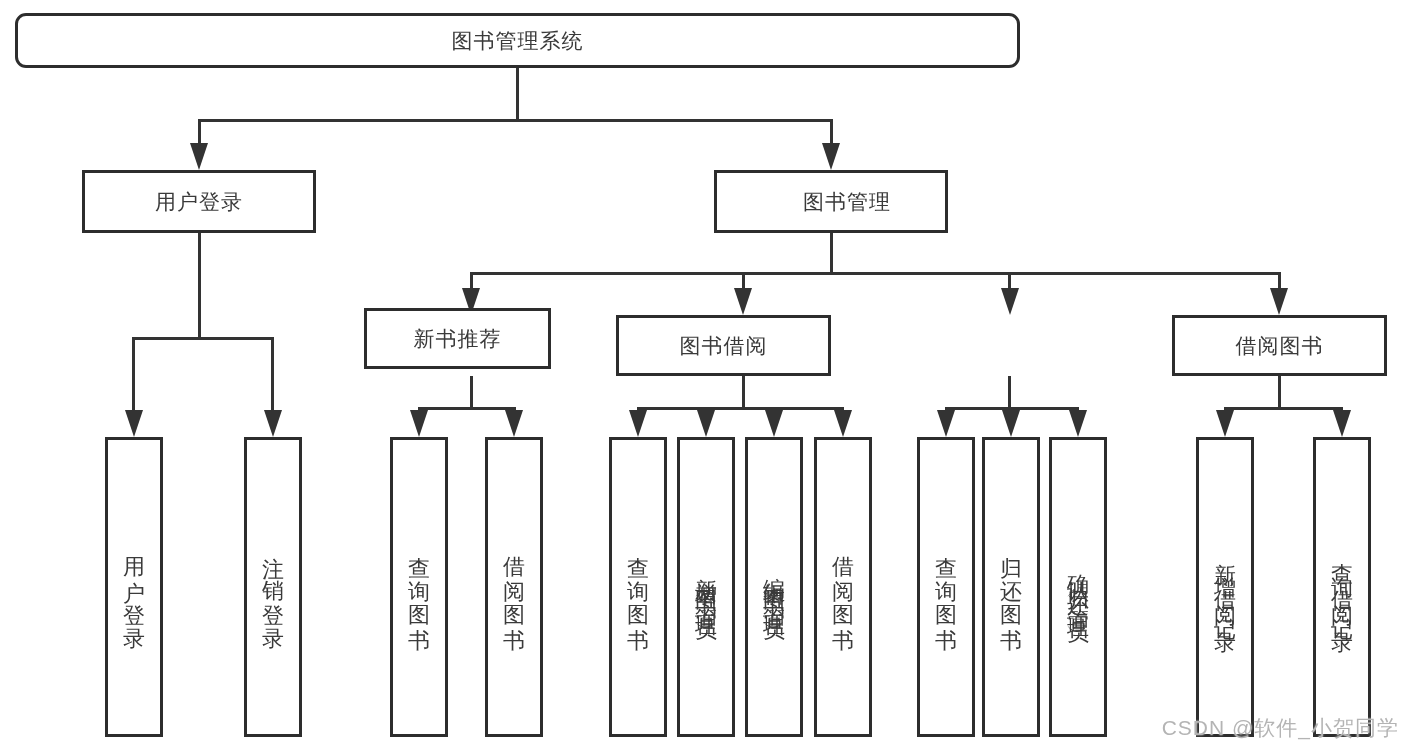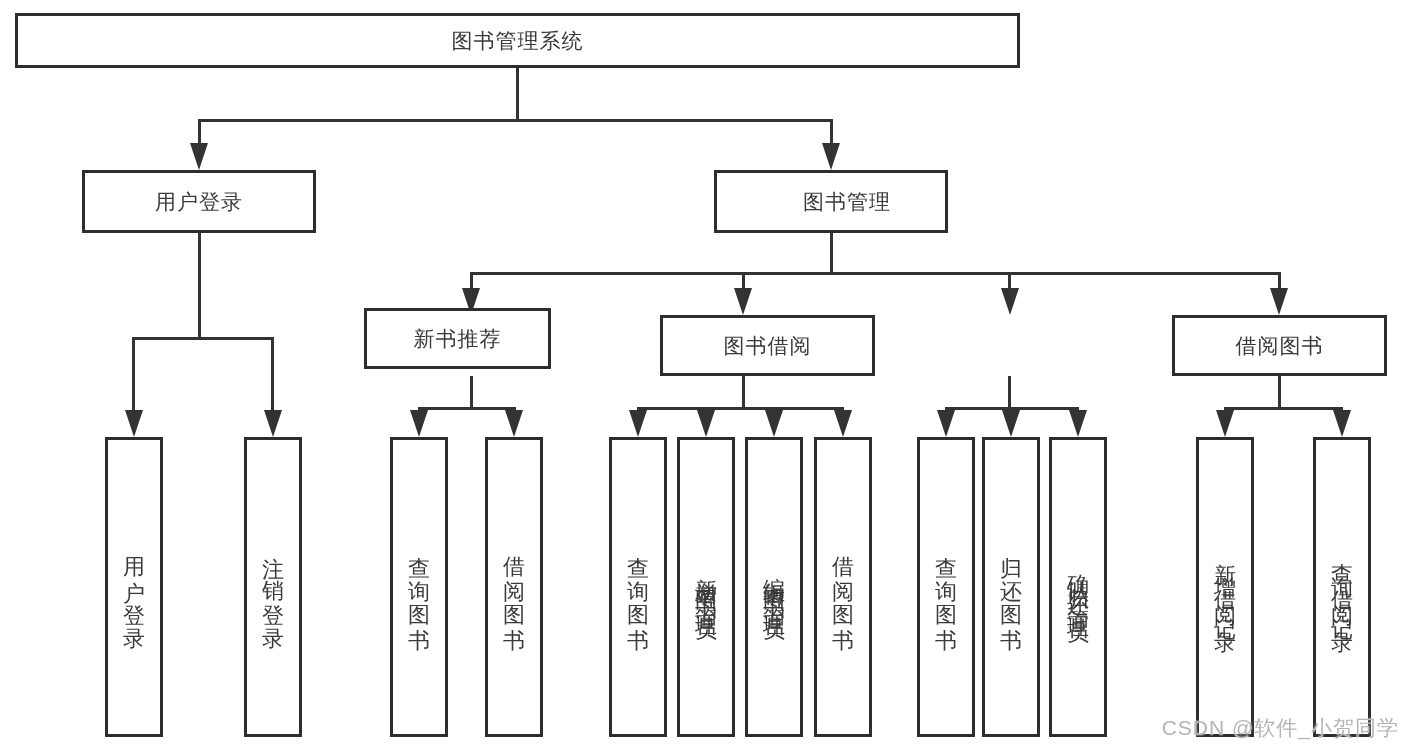--- a/index.html
+++ b/index.html
@@ -68,37 +68,37 @@
     text-shadow: 0 0 2px #ffffff;
     z-index: 5;
     letter-spacing: 1px;
   }
 </style>
 </head>
 <body>
 
 <div class="canvas">
 
-  <div class="box" style="left:15px; top:13px; width:1005px; height:55px;">
+  <div class="box" style="left:15px; top:13px; width:1005px; height:55px;border-radius:11px;">
     <span>图书管理系统</span>
   </div>
 
   <div class="box" style="left:82px; top:170px; width:234px; height:63px;">
     <span>用户登录</span>
   </div>
 
   <div class="box" style="left:714px; top:170px; width:234px; height:63px;padding-left:32px;">
     <span>图书管理</span>
   </div>
 
   <div class="box" style="left:364px; top:308px; width:187px; height:61px;">
     <span>新书推荐</span>
   </div>
 
-  <div class="box" style="left:660px; top:315px; width:215px; height:61px;">
+  <div class="box" style="left:616px; top:315px; width:215px; height:61px;">
     <span>图书借阅</span>
   </div>
 
 
   <div class="box" style="left:1172px; top:315px; width:215px; height:61px;">
     <span>借阅图书</span>
   </div>
 
   <div class="box leaf" style="left:105px;">
     <span class="vlabel len4">用户登录</span>

